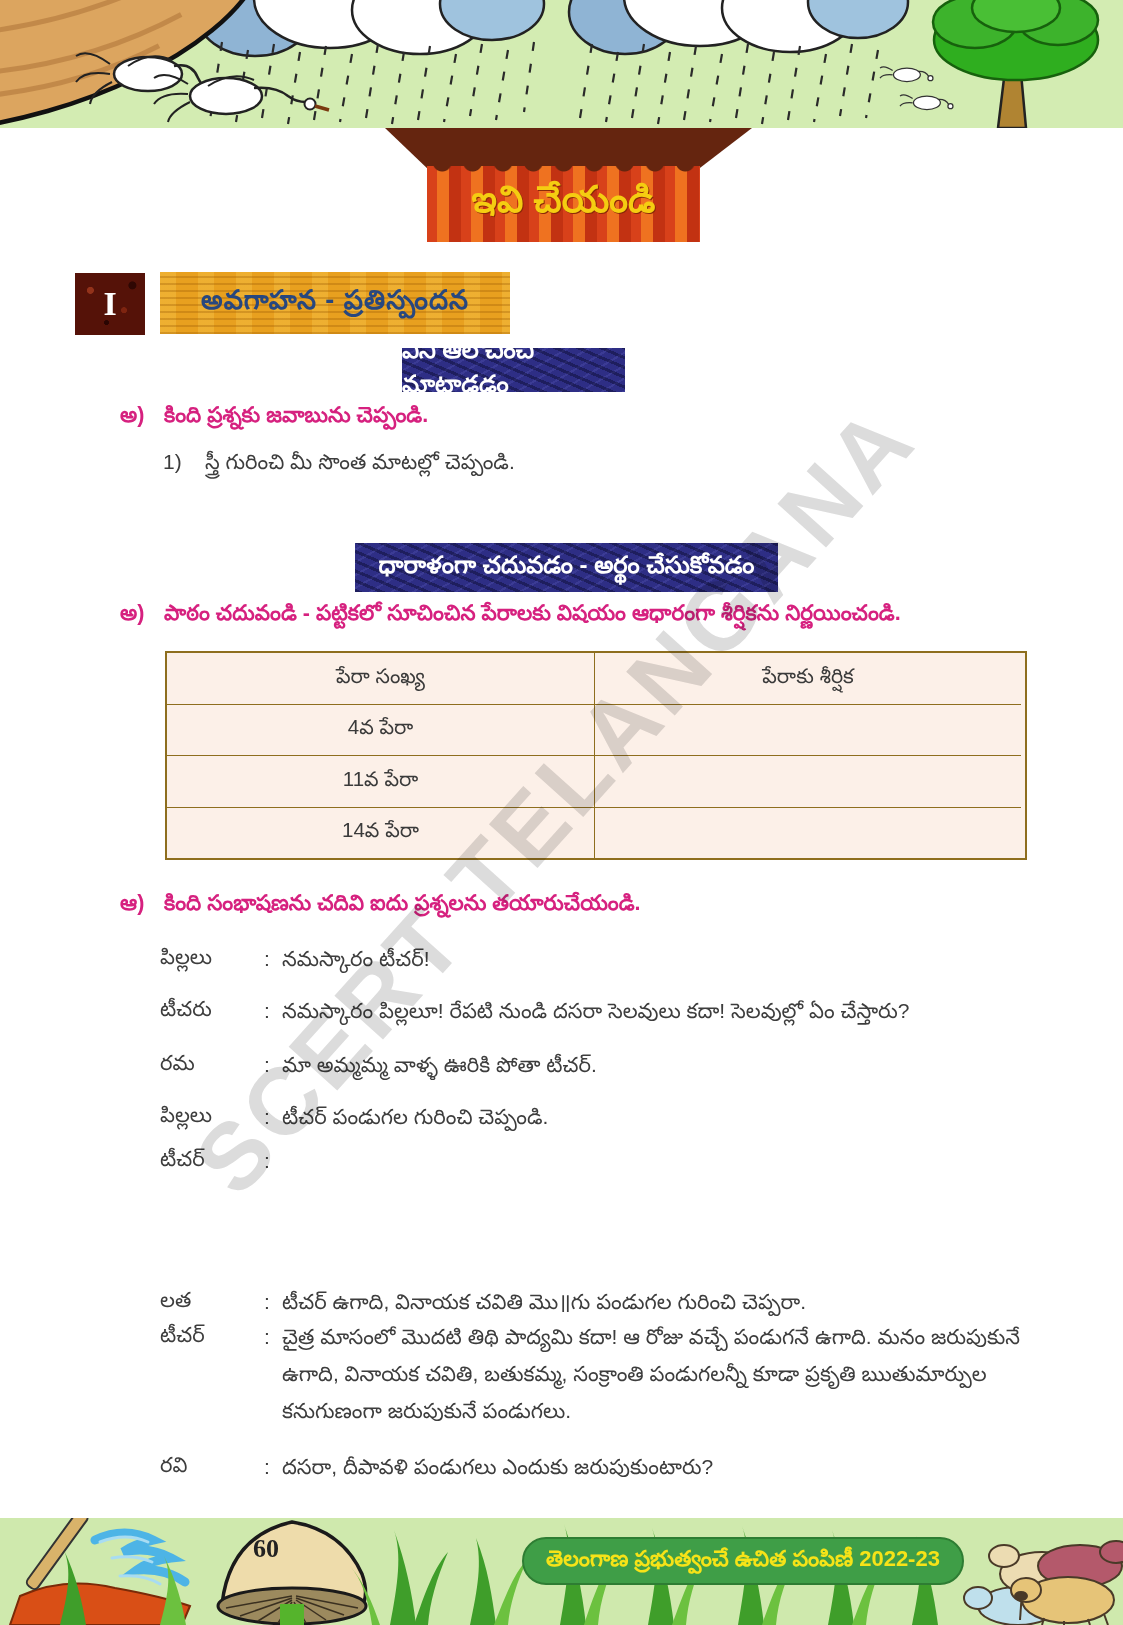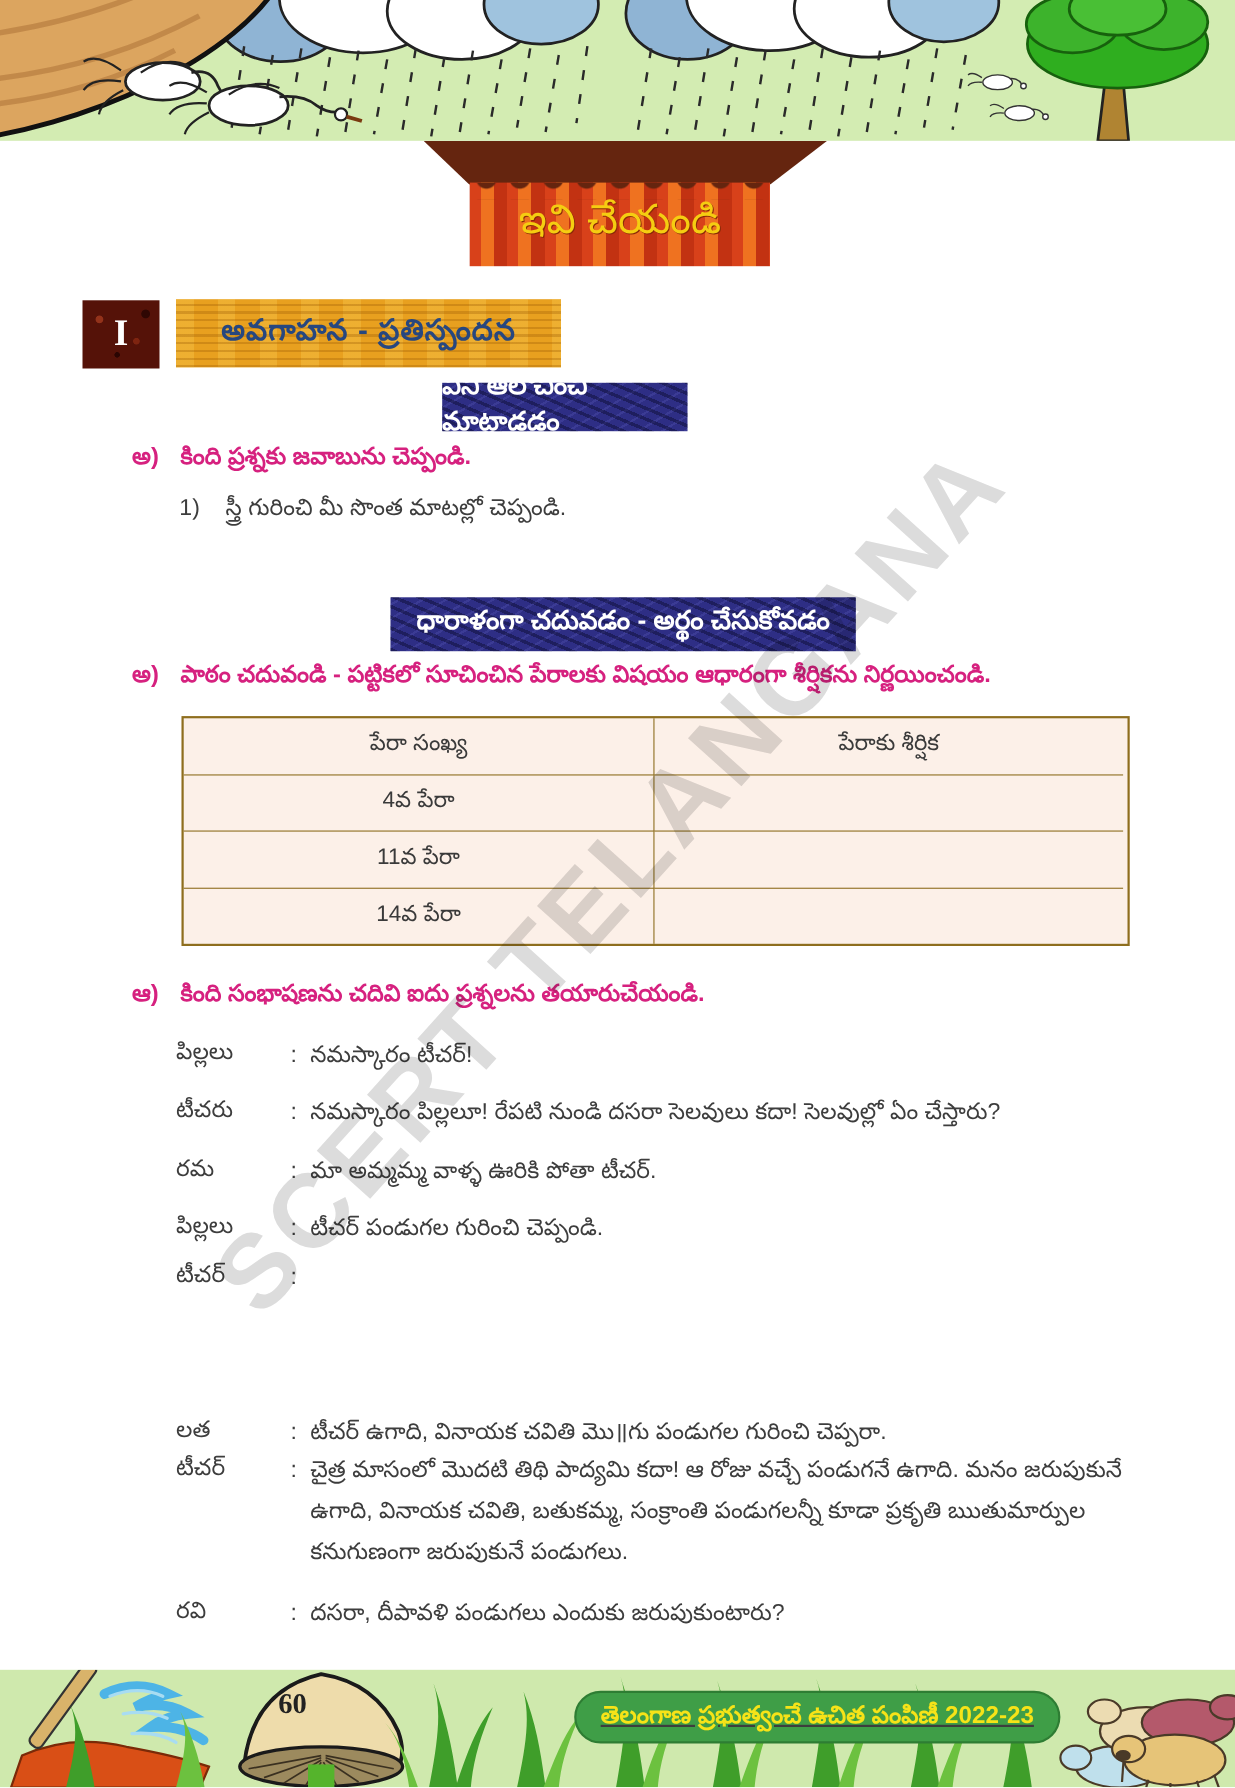--- a/index.html
+++ b/index.html
@@ -12,21 +12,21 @@
 
   
   .banner-trap{position:absolute;left:385px;top:128px;width:367px;height:40px;background:#65250f;
                clip-path:polygon(0 0,100% 0,85.8% 100%,11.4% 100%);z-index:2;}
   .banner-red{position:absolute;left:427px;top:166px;width:273px;height:76px;z-index:2;
               background:repeating-linear-gradient(90deg,#d8411a 0 10px,#ef7220 10px 22px,#c23212 22px 34px);
               display:flex;align-items:center;justify-content:center;}
   .banner-red::before{content:"";position:absolute;left:0;top:0;width:100%;height:15px;
               background-image:radial-gradient(circle at 50% -4px,#65250f 0 9px,rgba(0,0,0,0) 10px);
               background-size:30.4px 15px;background-repeat:repeat-x;}
-  .banner-red span{font-size:37px;font-weight:normal;color:#f5cd11;text-shadow:1px 1px 0 #8a2a08;}
+  .banner-red span{font-size:37px;font-weight:bold;color:#f5cd11;text-shadow:1px 1px 0 #8a2a08;}
 
   
   .sec-square{position:absolute;left:75px;top:273px;width:70px;height:62px;z-index:2;
               background:#551208;
               background-image:radial-gradient(circle 7px at 22% 28%,#93321a 0 45%,rgba(0,0,0,0) 55%),
                                radial-gradient(circle 6px at 70% 60%,#7e2410 0 45%,rgba(0,0,0,0) 55%),
                                radial-gradient(circle 5px at 45% 80%,#2a0502 0 45%,rgba(0,0,0,0) 55%),
                                radial-gradient(circle 8px at 82% 20%,#2f0703 0 45%,rgba(0,0,0,0) 55%);
               display:flex;align-items:center;justify-content:center;}
   .sec-square span{color:#fff;font-family:"Liberation Serif","DejaVu Serif",serif;font-size:34px;font-weight:bold;}
@@ -70,21 +70,21 @@
 
   
   .watermark{position:absolute;left:555px;top:800px;z-index:3;transform:translate(-50%,-50%) rotate(-48deg);
        font-size:95px;font-weight:600;letter-spacing:5px;color:#ababab;opacity:.42;white-space:nowrap;
        mix-blend-mode:multiply;pointer-events:none;}
 
   
   .footer-band{position:absolute;left:0;top:1518px;width:1123px;height:107px;background:#cfe9ad;overflow:hidden;z-index:1;}
   .footer-band svg{position:absolute;left:0;top:0;}
   .pill{position:absolute;left:522px;top:1537px;width:438px;height:44px;border-radius:24px;z-index:4;
-        background:#3f9e47;border:2px solid #2e7d33;display:flex;align-items:center;justify-content:center;text-decoration:underline;}
+        background:#3f9e47;border:2px solid #2e7d33;display:flex;align-items:center;justify-content:center;}
   .pill span{color:#f6e318;font-size:22px;font-weight:bold;}
   .page-num{position:absolute;left:253px;top:1534px;z-index:4;font-family:"Liberation Serif","DejaVu Serif",serif;
         font-size:26px;font-weight:bold;color:#222;}
 </style>
 </head>
 <body>
 
 <div class="page">
 
   <div class="top-band">

